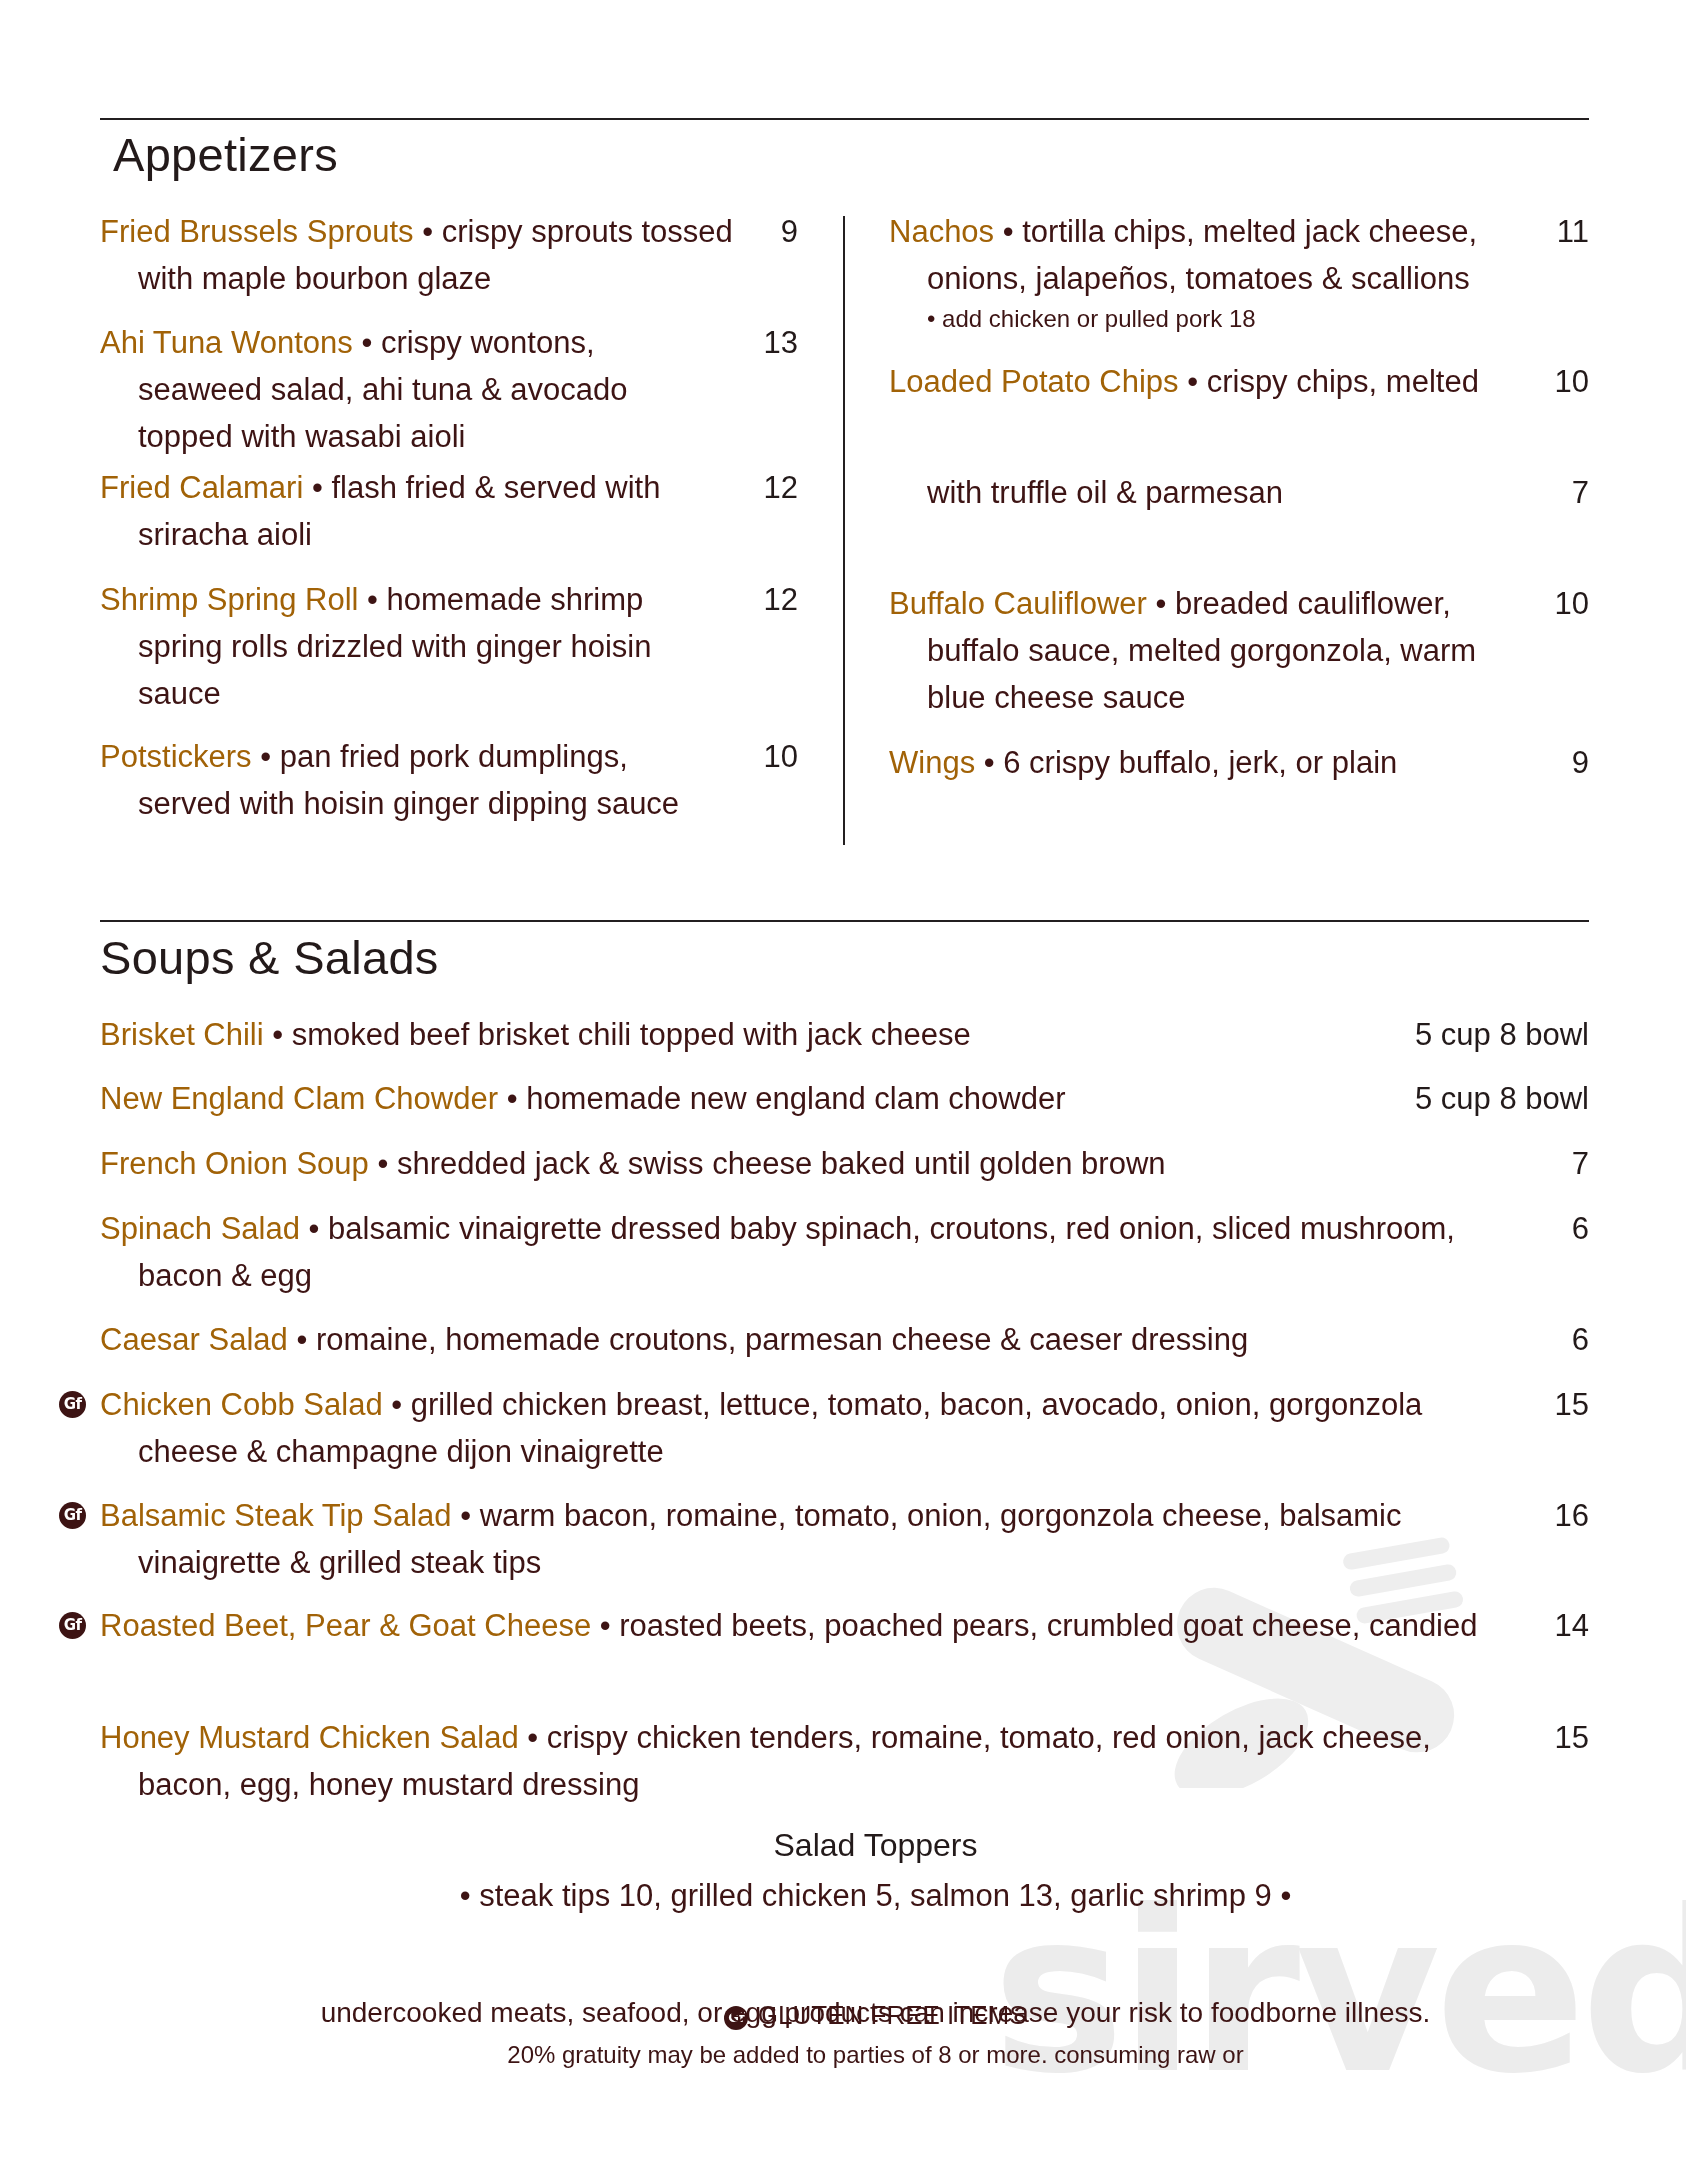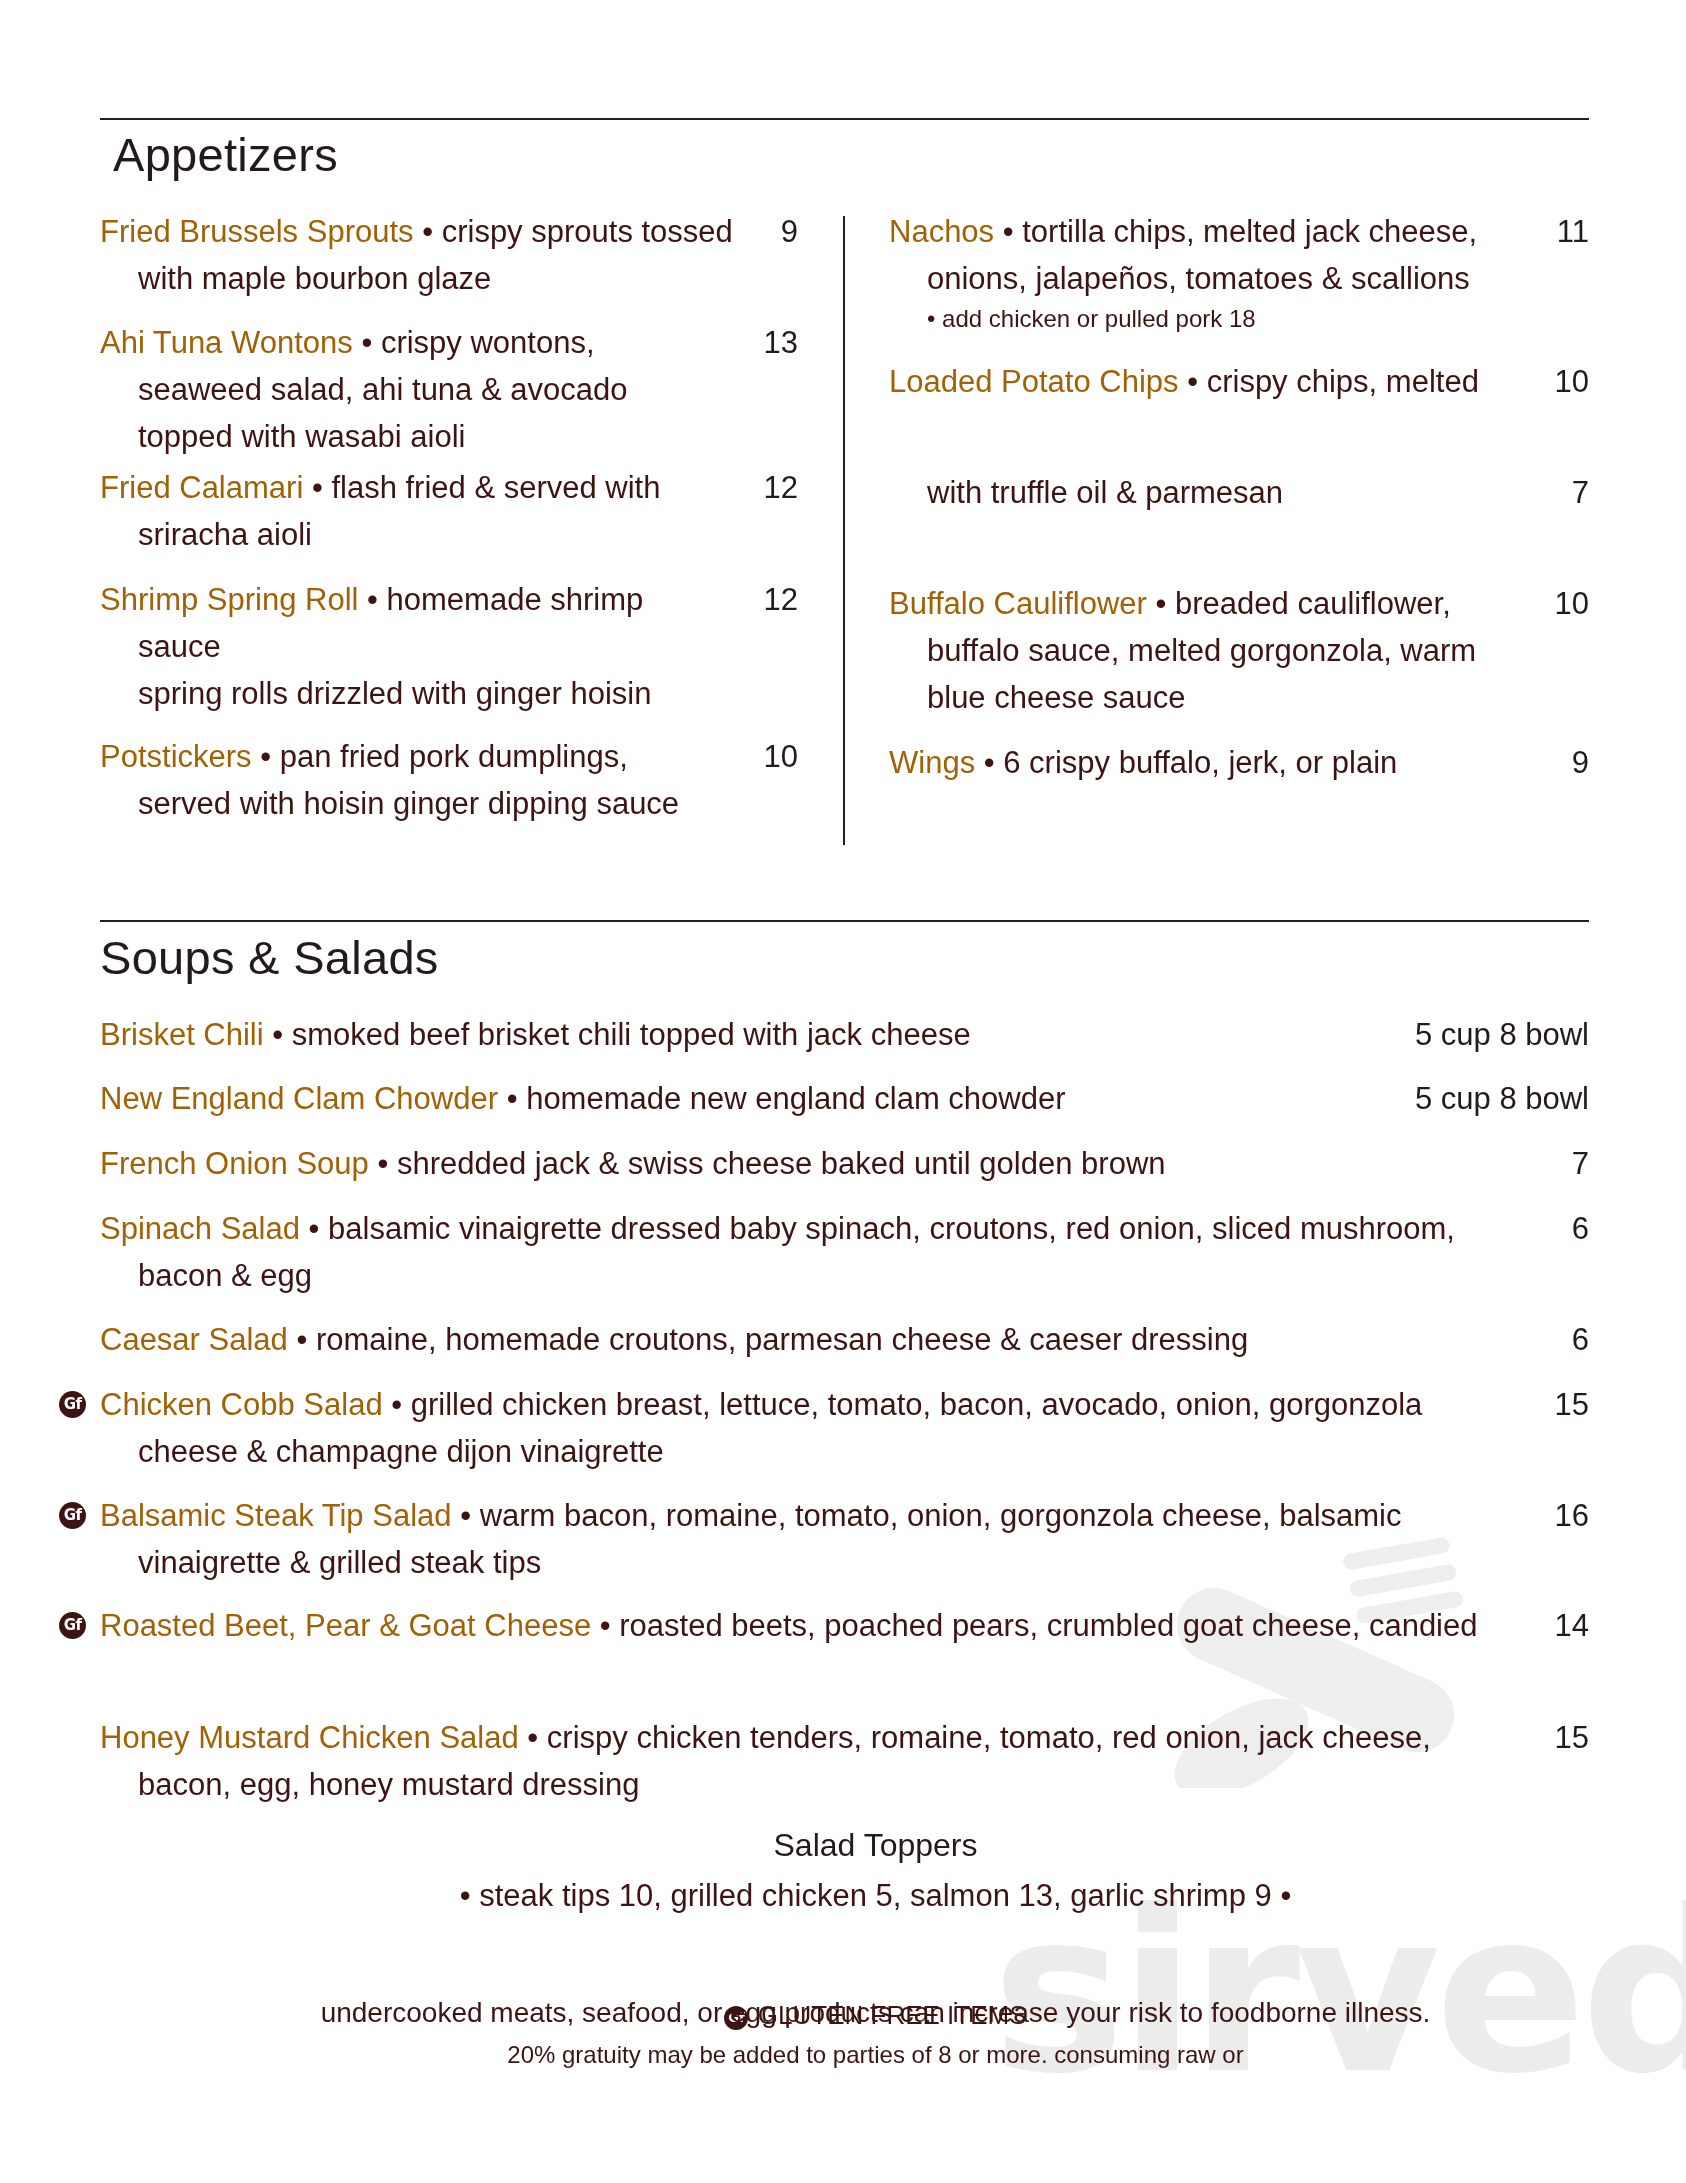--- a/index.html
+++ b/index.html
@@ -38,21 +38,21 @@
 <div class="heading" style="top:127px;margin-left:13px;">Appetizers</div>
 <div class="vdivider"></div>
 
 <div id="app-left">
     <div class="item" style="left: 100px; top: 208px; width: 661px;"><span><span class="name">Fried Brussels Sprouts</span> <span class="sep">•</span> <span class="desc">crispy sprouts tossed</span></span><span class="cont">with maple bourbon glaze</span></div>
     <div class="price" style="right: 889px; top: 208px;">9</div>
     <div class="item" style="left: 100px; top: 319px; width: 661px;"><span><span class="name">Ahi Tuna Wontons</span> <span class="sep">•</span> <span class="desc">crispy wontons,</span></span><span class="cont">seaweed salad, ahi tuna &amp; avocado</span><span class="cont">topped with wasabi aioli</span></div>
     <div class="price" style="right: 889px; top: 319px;">13</div>
     <div class="item" style="left: 100px; top: 464px; width: 661px;"><span><span class="name">Fried Calamari</span> <span class="sep">•</span> <span class="desc">flash fried &amp; served with</span></span><span class="cont">sriracha aioli</span></div>
     <div class="price" style="right: 889px; top: 464px;">12</div>
-    <div class="item" style="left: 100px; top: 576px; width: 661px;"><span><span class="name">Shrimp Spring Roll</span> <span class="sep">•</span> <span class="desc">homemade shrimp</span></span><span class="cont">sauce</span><span class="cont">spring rolls drizzled with ginger hoisin</span></div>
+    <div class="item" style="left: 100px; top: 576px; width: 661px;"><span><span class="name">Shrimp Spring Roll</span> <span class="sep">•</span> <span class="desc">homemade shrimp</span></span><span class="cont">spring rolls drizzled with ginger hoisin</span><span class="cont">sauce</span></div>
     <div class="price" style="right: 889px; top: 576px;">12</div>
     <div class="item" style="left: 100px; top: 733px; width: 661px;"><span><span class="name">Potstickers</span> <span class="sep">•</span> <span class="desc">pan fried pork dumplings,</span></span><span class="cont">served with hoisin ginger dipping sauce</span></div>
     <div class="price" style="right: 889px; top: 733px;">10</div>
   </div>
 <div id="app-right">
     <div class="item" style="left: 889px; top: 208px; width: 648px;"><span><span class="name">Nachos</span> <span class="sep">•</span> <span class="desc">tortilla chips, melted jack cheese,</span></span><span class="cont">onions, jalapeños, tomatoes &amp; scallions</span><span class="note">• add chicken or pulled pork 18</span></div>
     <div class="price" style="right: 98px; top: 208px;">11</div>
     <div class="item" style="left: 889px; top: 358px; width: 648px;"><span><span class="name">Loaded Potato Chips</span> <span class="sep">•</span> <span class="desc">crispy chips, melted</span></span></div>
     <div class="price" style="right: 98px; top: 358px;">10</div>
     <div class="item" style="left: 889px; top: 469px; width: 648px;"><span class="cont">with truffle oil &amp; parmesan</span></div>

